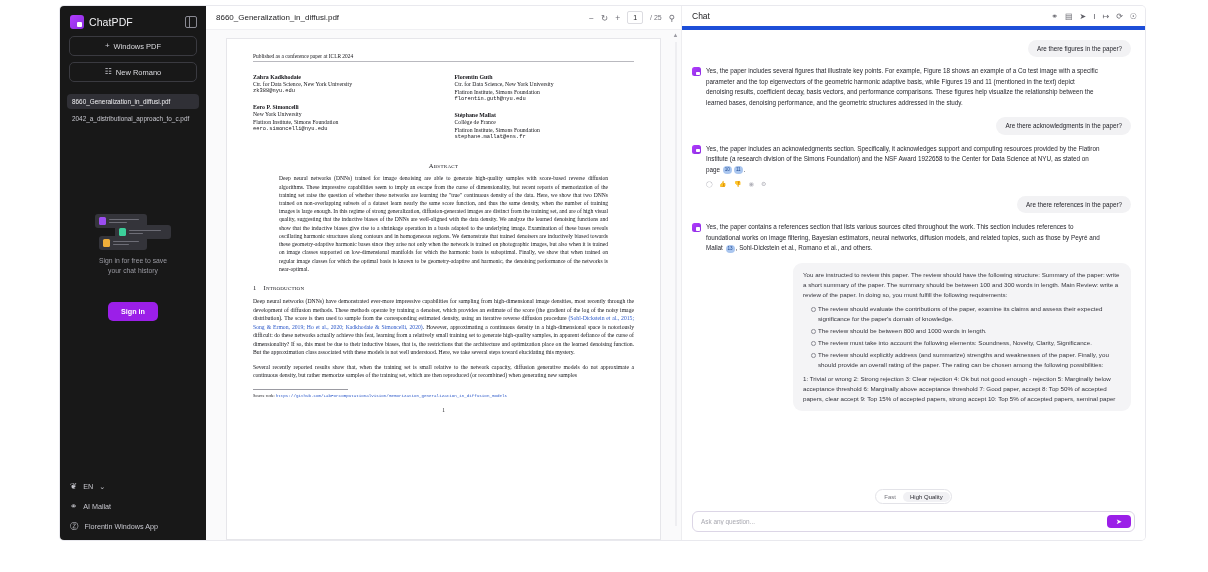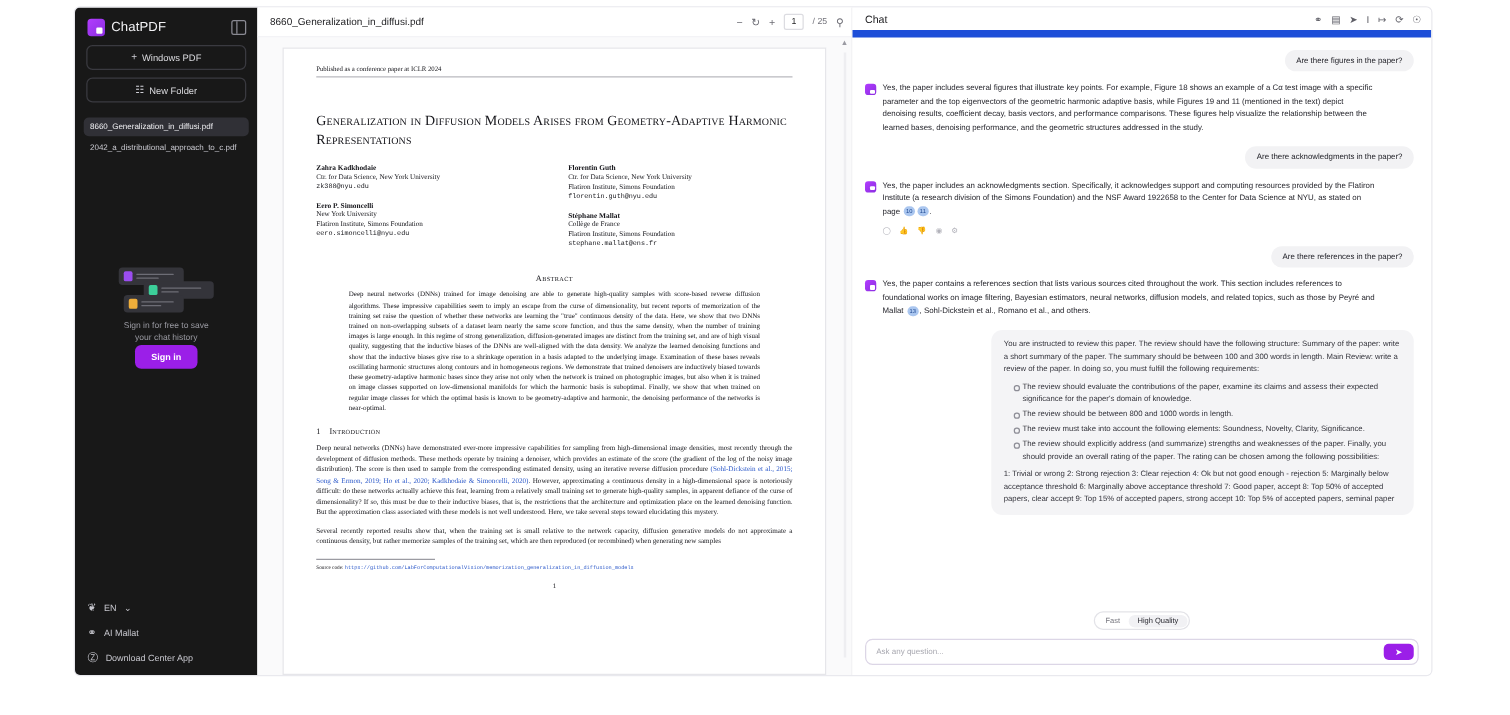--- a/index.html
+++ b/index.html
@@ -93,21 +93,21 @@
   .card .lines { display: flex; flex-direction: column; gap: 2px; }
   .card .ln { height: 1.3px; background: #6d6d76; border-radius: 1px; }
   .c1 { left: 10px; top: 0; width: 52px; }
   .c1 .sq { background: #9b4df0; }
   .c2 { left: 30px; top: 11px; width: 56px; }
   .c2 .sq { background: #3ccf9a; }
   .c3 { left: 14px; top: 22px; width: 48px; }
   .c3 .sq { background: #efae3a; }
   .signin-text { font-size: 6.8px; color: #9a9aa2; text-align: center; line-height: 1.5; }
   .signin-btn {
-    margin-top: 0;
+    margin-top: 26px;
     background: #9b1fe8; color: #fff;
     font-size: 7.2px; font-weight: bold;
     border-radius: 5px; padding: 5px 13px;
   }
 
   .sb-bottom { margin-top: auto; padding: 0 10px 9px 10px; display: flex; flex-direction: column; gap: 11px; }
   .sb-row { display: flex; align-items: center; gap: 6px; font-size: 7.2px; color: #c6c6cd; }
   .sb-row .gi { font-size: 8.5px; color: #c6c6cd; line-height: 1; }
 
   
@@ -172,21 +172,21 @@
   .pdf-scrollbar {
     position: absolute; right: 2px; top: 26px; bottom: 4px; width: 7px;
   }
   .pdf-scrollbar .arr { font-size: 6px; color: #9a9aa2; text-align: center; }
   .pdf-scrollbar .track { position: absolute; top: 10px; bottom: 10px; left: 2.5px; width: 2px; background: #eeeef1; }
 
   
   .chat-pane { flex: 1; display: flex; flex-direction: column; background: #fff; position: relative; }
   .chat-topbar {
     height: 24px; display: flex; align-items: center; justify-content: space-between;
-    padding: 0 8px 0 10px; border-bottom: 6px solid #1d4ed8;
+    padding: 0 8px 0 10px; border-bottom: 4px solid #1d4ed8;
   }
   .chat-label { font-size: 8.5px; color: #1c1c1f; }
   .chat-icons { display: flex; align-items: center; gap: 7px; color: #5f5f67; font-size: 8px; }
 
   .chat-body { flex: 1; padding: 10px 14px 4px 10px; overflow: hidden; display: flex; flex-direction: column; gap: 9px; }
   .msg-user { align-self: flex-end; max-width: 76%; }
   .bub-user {
     background: #f2f2f4; border-radius: 9px;
     padding: 4px 9px; font-size: 6.3px; color: #23232a; line-height: 1.5;
   }
@@ -263,21 +263,21 @@
         </div>
         <span class="panel-toggle"></span>
       </div>
 
       <div class="sb-btn">
         <span class="ic">+</span>
         <span>Windows PDF</span>
       </div>
       <div class="sb-btn">
         <span class="ic">☷</span>
-        <span>New Folder</span>
+        <span>New Romano</span>
       </div>
 
       <div class="sb-files">
         <div class="sb-file active">8660_Generalization_in_diffusi.pdf</div>
         <div class="sb-file">2042_a_distributional_approach_to_c.pdf</div>
       </div>
 
       <div class="sb-signin">
         <div class="sb-illus">
           <div class="card c1">
@@ -314,42 +314,41 @@
           <span class="gi">❦</span>
           <span>EN</span>
           <span>⌄</span>
         </div>
         <div class="sb-row">
           <span class="gi">⚭</span>
           <span>AI Mallat</span>
         </div>
         <div class="sb-row">
           <span class="gi">Ⓩ</span>
-          <span>Download Center App</span>
+          <span>Florentin Windows App</span>
         </div>
       </div>
     </aside>
 
     <section class="pdf-pane">
       <div class="pdf-topbar">
         <div class="pdf-title">8660_Generalization_in_diffusi.pdf</div>
         <div class="pdf-tools">
           <span>−</span>
           <span>↻</span>
           <span>+</span>
           <span class="pg-box">1</span>
           <span class="pg-total">/ 25</span>
           <span>⚲</span>
         </div>
       </div>
 
       <div class="pdf-scrollarea">
         <div class="page-sheet">
           <div class="hdr-line">Published as a conference paper at ICLR 2024</div>
-          <div class="ptitle">Generalization in Diffusion Models Arises from Geometry-Adaptive Harmonic Representations</div>
 
           <div class="authors">
             <div class="col">
               <div class="auth-blk">
                 <div class="auth-name">Zahra Kadkhodaie</div>
                 <div class="auth-aff">Ctr. for Data Science, New York University</div>
                 <div class="auth-mail">zk388@nyu.edu</div>
               </div>
               <div class="auth-blk">
                 <div class="auth-name">Eero P. Simoncelli</div>

